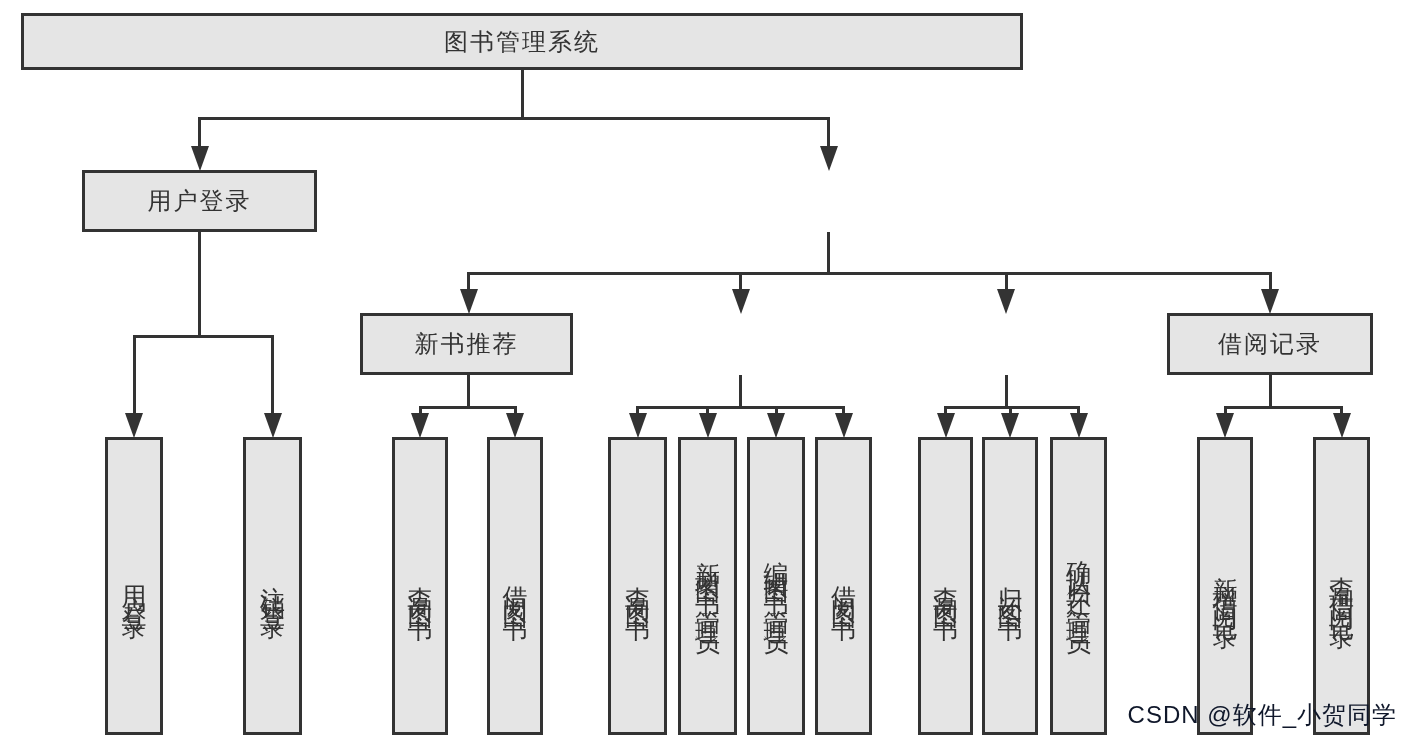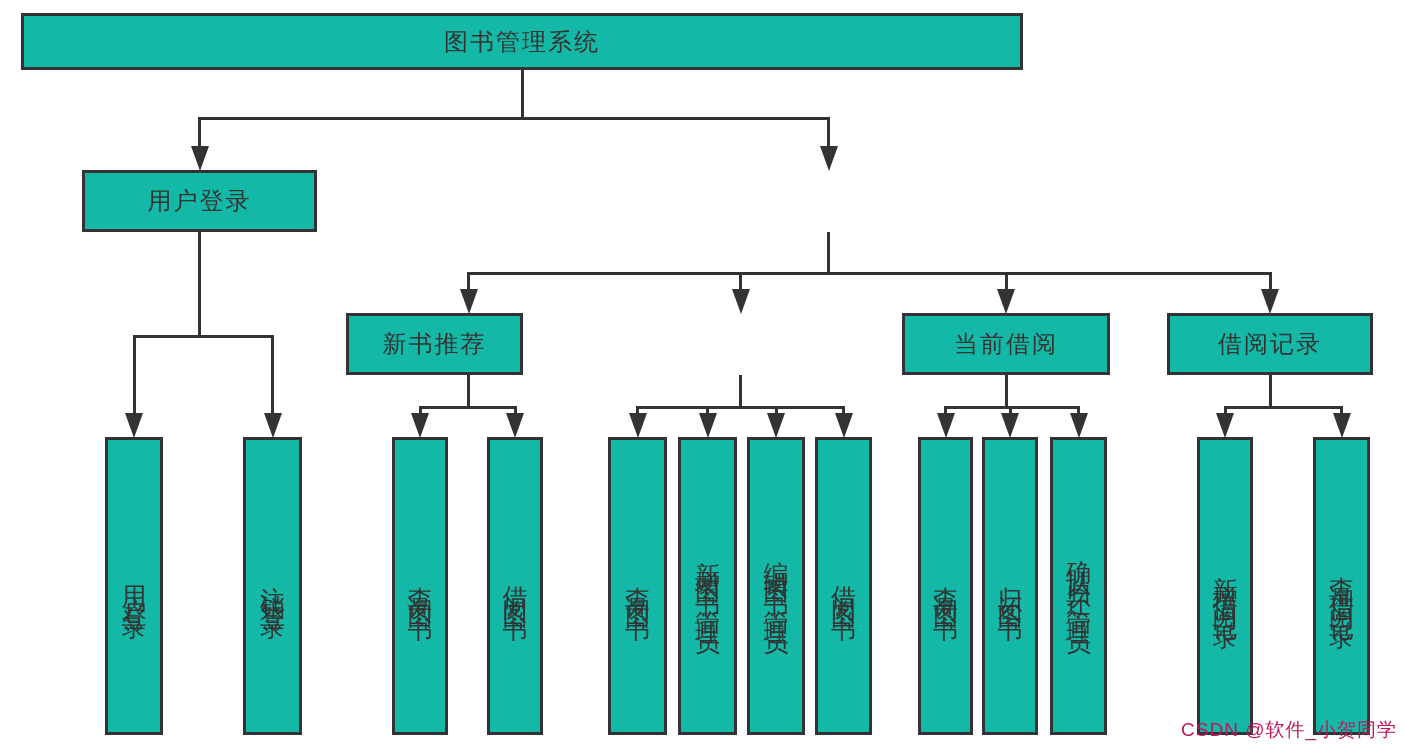--- a/index.html
+++ b/index.html
@@ -8,21 +8,21 @@
     width: 1405px;
     height: 747px;
     background: #ffffff;
     overflow: hidden;
     font-family: "Liberation Sans", sans-serif;
   }
   .node {
     position: absolute;
     box-sizing: border-box;
     border: 3px solid #333333;
-    background: #14b8a6;
+    background: #e5e5e5;
     display: flex;
     align-items: center;
     justify-content: center;
     color: #333333;
   }
   .node .lbl {
     font-size: 24px;
     letter-spacing: 2px;
     white-space: nowrap;
     color: #333333;
@@ -42,44 +42,41 @@
     position: absolute;
     width: 0;
     height: 0;
     border-left: 9px solid transparent;
     border-right: 9px solid transparent;
     border-top: 25px solid #333333;
   }
   .watermark {
     position: absolute;
     right: 8px;
-    bottom: 4px;
-    font-size: 19px;
+    bottom: 16px;
+    font-size: 24px;
     letter-spacing: 1px;
-    color: #be185d;
+    color: #0f172a;
     z-index: 5;
     white-space: nowrap;
   }
 </style>
 </head>
 <body>
 
 <div class="stage" id="stage">
   <div class="watermark">CSDN @软件_小贺同学</div>
 <div class="node" style="left: 21px; top: 13px; width: 1002px; height: 57px;">
       <span class="lbl">图书管理系统</span>
     </div>
     <div class="node" style="left: 82px; top: 170px; width: 235px; height: 62px;">
       <span class="lbl">用户登录</span>
     </div>
-    <div class="node" style="left: 346px; top: 313px; width: 177px; height: 62px;">
+    <div class="node" style="left: 360px; top: 313px; width: 213px; height: 62px;">
       <span class="lbl">新书推荐</span>
-    </div>
-    <div class="node" style="left: 902px; top: 313px; width: 208px; height: 62px;">
-      <span class="lbl">当前借阅</span>
     </div>
     <div class="node" style="left: 1167px; top: 313px; width: 206px; height: 62px;">
       <span class="lbl">借阅记录</span>
     </div>
     <div class="node vertical" style="left: 105px; top: 437px; width: 58px; height: 298px;">
       <span class="lbl">用户登录</span>
     </div>
     <div class="node vertical" style="left: 243px; top: 437px; width: 59px; height: 298px;">
       <span class="lbl">注销登录</span>
     </div>

